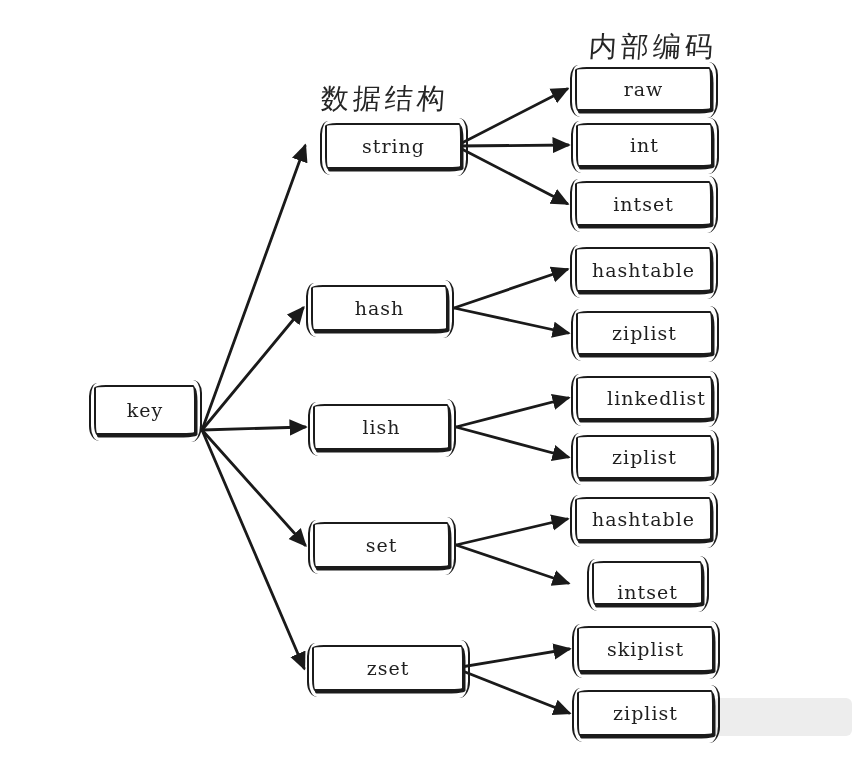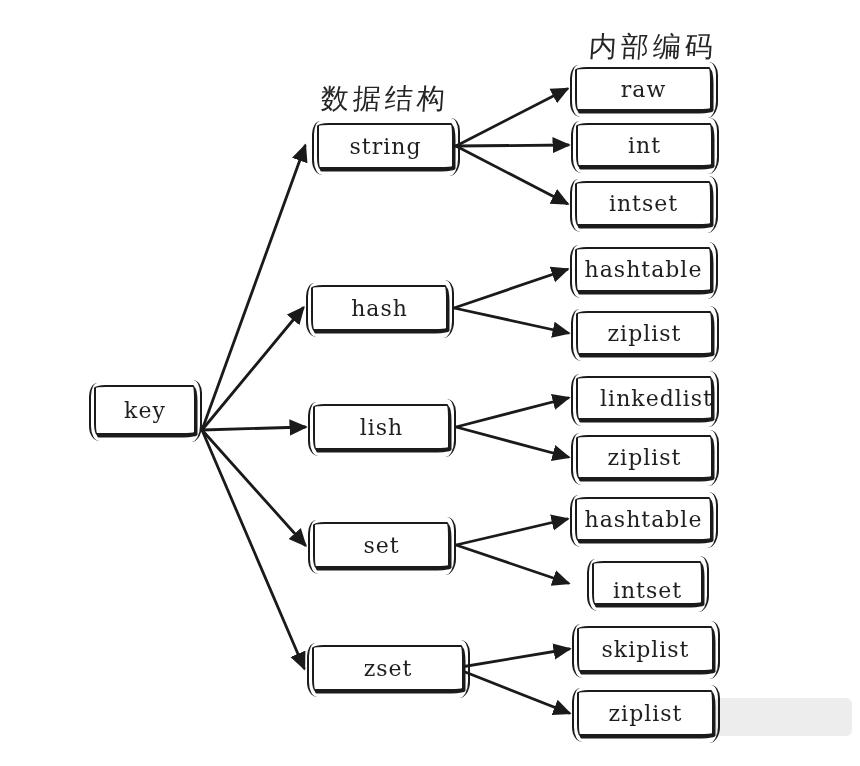--- a/index.html
+++ b/index.html
@@ -35,21 +35,21 @@
     position: absolute;
     box-sizing: border-box;
     background: #ffffff;
     border: 2.6px solid #1b1b1b;
     border-radius: 12px 3px 14px 3px / 3px 14px 3px 12px;
     box-shadow: 1.5px 2.5px 0 0 #1b1b1b;
     display: flex;
     align-items: center;
     justify-content: center;
     z-index: 2;
-    font-size: 22px;
+    font-size: 19px;
     color: #1f1f1f;
     letter-spacing: 1px;
   }
   .node::after {
     content: "";
     position: absolute;
     top: -7px;
     bottom: -9px;
     right: -8px;
     width: 9px;
@@ -124,21 +124,21 @@
         <line x1="456" y1="545" x2="568" y2="583" marker-end="url(#arrowhead)"></line>
         <line x1="455" y1="668" x2="569" y2="649" marker-end="url(#arrowhead)"></line>
         <line x1="455" y1="668" x2="569" y2="713" marker-end="url(#arrowhead)"></line>
       </g>
   </svg>
 
   <div id="nodes">
       <div class="node" style="left: 94px; top: 385px; width: 102px; height: 50px;">
         <span>key</span>
       </div>
-      <div class="node" style="left: 317px; top: 123px; width: 137px; height: 46px; text-align: right;">
+      <div class="node" style="left: 325px; top: 123px; width: 137px; height: 46px; text-align: right;">
         <span>string</span>
       </div>
       <div class="node" style="left: 311px; top: 285px; width: 137px; height: 46px;">
         <span>hash</span>
       </div>
       <div class="node" style="left: 313px; top: 404px; width: 137px; height: 46px;">
         <span>lish</span>
       </div>
       <div class="node" style="left: 313px; top: 522px; width: 137px; height: 46px;">
         <span>set</span>

